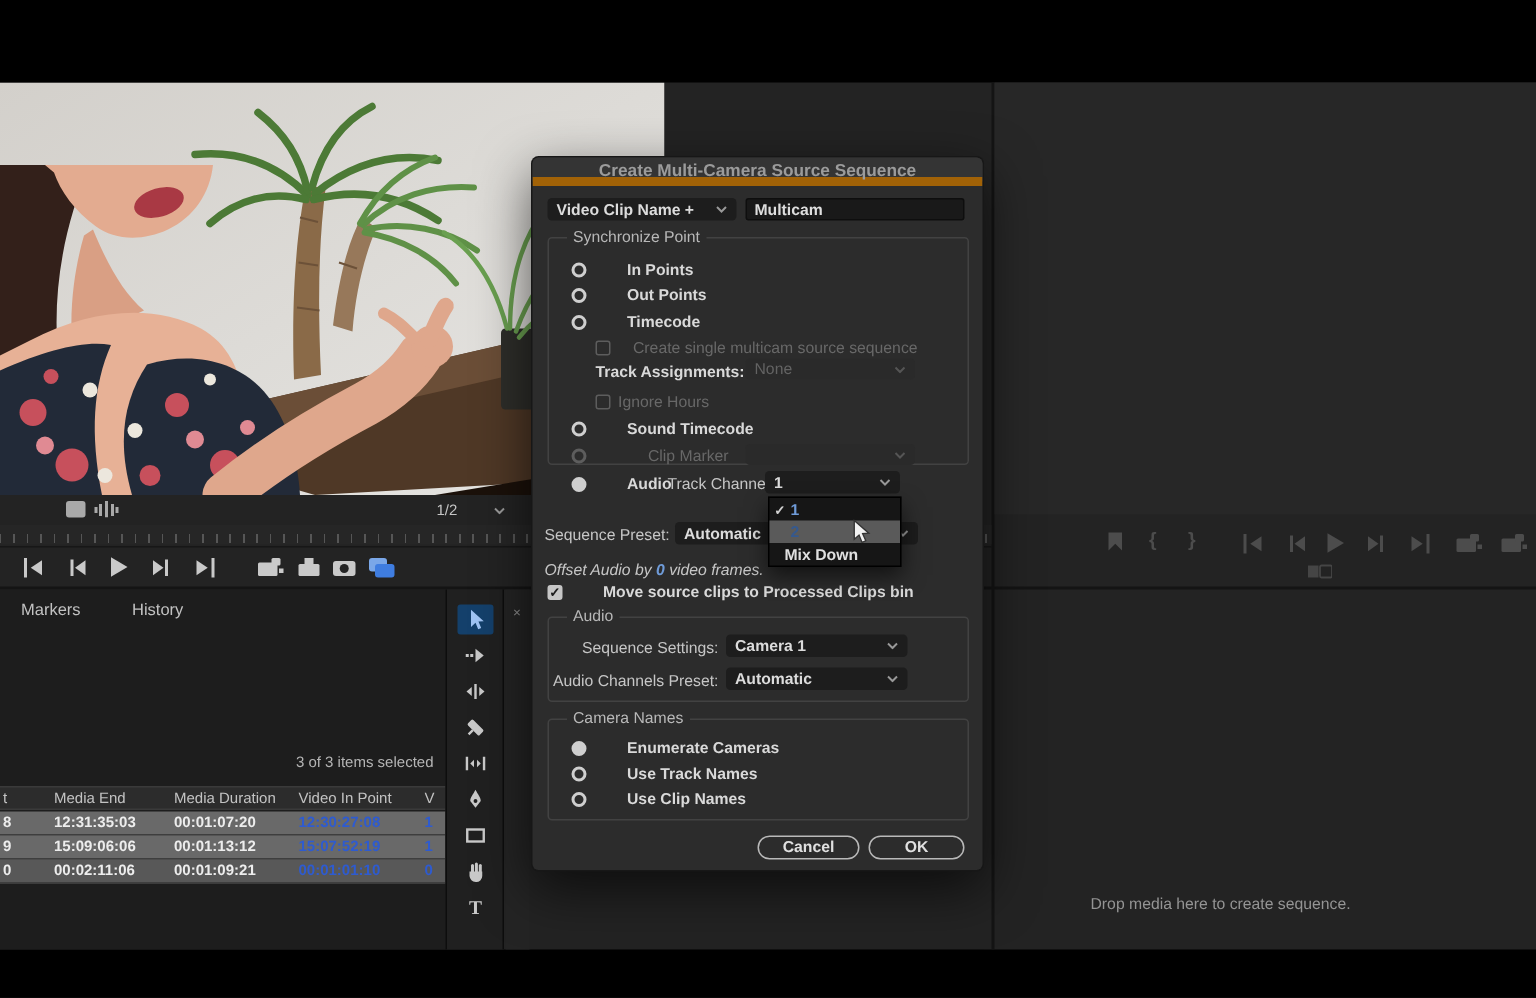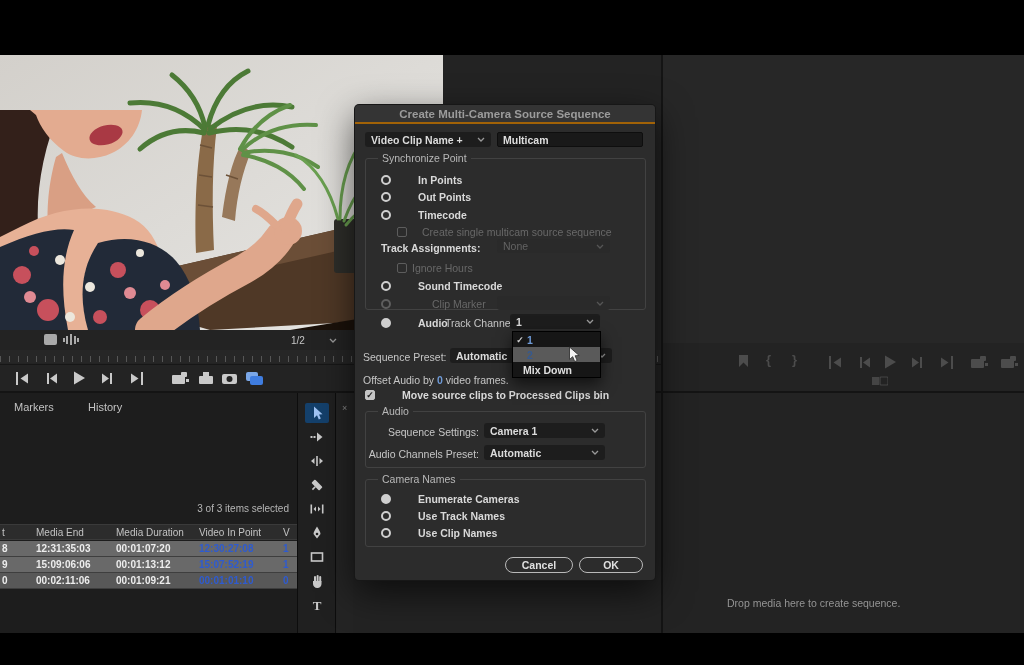--- a/index.html
+++ b/index.html
@@ -19,21 +19,21 @@
   .radio.dis { border-color:#5d5d5d; }
   .cb { width:10px; height:10px; border:1.5px solid #5d5d5d; border-radius:2px; }
   .cb.on { background:#c6c6c6; border-color:#c6c6c6; color:#1c1c1c;
            font-size:9px; font-weight:bold; line-height:9px; text-align:center; }
   .group { border:1px solid #424242; border-radius:3px; }
   .group-label { position:absolute; top:-7px; left:12px; background:#2c2c2c;
                  padding:0 4px; font-size:10.5px; color:#b8b8b8; white-space:nowrap; }
   .dialog { left:355px; top:105px; width:300px; height:475px; background:#2c2c2c;
             border-radius:4px; box-shadow:0 0 0 1px #171717, 0 12px 36px rgba(0,0,0,.65); z-index:50; }
   .dlg-title { left:0; top:0; width:100%; height:19px; background:#343434;
-               border-radius:4px 4px 0 0; border-bottom:2px solid #a16207;
+               border-radius:4px 4px 0 0; border-bottom:6px solid #a16207;
                font-size:11.5px; font-weight:bold; color:#9b9b9b; text-align:center; line-height:19px; }
   .btn-pill { border:1.5px solid #b9b9b9; border-radius:9px; background:transparent;
               color:#e0e0e0; font-size:10.5px; font-weight:bold; text-align:center; line-height:14px; }
   .menu { background:#161616; border:1px solid #000; box-shadow:0 6px 14px rgba(0,0,0,.6); z-index:70; }
   .menu-row { height:15px; display:flex; align-items:center; font-size:10.5px; font-weight:bold; }
   .tab-lbl { font-size:11px; color:#c2c2c2; }
   .thead { background:#2c2c2c; border-top:1px solid #3a3a3a; border-bottom:1px solid #3a3a3a;
            display:flex; height:16px; }
   .trow { display:flex; height:16px; border-bottom:1px solid #3e3e3e; }
   .cell { font-size:10px; line-height:15px; white-space:nowrap; overflow:hidden; }
@@ -385,21 +385,21 @@
     <div class="group-label">Synchronize Point</div>
   </div>
   <div class="abs radio" style="left:26px;top:70px;"></div>
   <div class="abs lbl-b" style="left:41px;top:69px;">In Points</div>
   <div class="abs radio" style="left:26px;top:87px;"></div>
   <div class="abs lbl-b" style="left:41px;top:86px;">Out Points</div>
   <div class="abs radio" style="left:26px;top:105px;"></div>
   <div class="abs lbl-b" style="left:41px;top:104px;">Timecode</div>
   <div class="abs cb" style="left:42px;top:122px;"></div>
   <div class="abs lbl-dis" style="left:67px;top:121px;">Create single multicam source sequence</div>
-  <div class="abs lbl-b" style="left:4px;top:137px;width:115px;text-align:left;">Track Assignments:</div>
+  <div class="abs lbl-b" style="left:20px;top:137px;width:115px;text-align:left;">Track Assignments:</div>
   <div class="abs dd dis" style="left:142px;top:134px;width:113px;height:14px;">
     <span>None</span>
     <svg class="chev" width="8" height="5">
         <path d="M1 1 L4 4 L7 1" stroke="#555" fill="none" stroke-width="1.3"></path>
       </svg>
   </div>
   <div class="abs cb" style="left:42px;top:158px;"></div>
   <div class="abs lbl-dis" style="left:57px;top:157px;">Ignore Hours</div>
   <div class="abs radio" style="left:26px;top:176px;"></div>
   <div class="abs lbl-b" style="left:41px;top:175px;">Sound Timecode</div>
@@ -421,21 +421,21 @@
   </div>
 
   <div class="abs lbl" style="left:8px;top:246px;">Sequence Preset:</div>
   <div class="abs dd" style="left:95px;top:243px;width:162px;height:15px;">
     <span>Automatic</span>
     <svg class="chev" width="8" height="5">
         <path d="M1 1 L4 4 L7 1" stroke="#999" fill="none" stroke-width="1.3"></path>
       </svg>
   </div>
 
-  <div class="abs" style="left:8px;top:269px;font-size:10.5px;color:#c6c6c6;white-space:nowrap;">
+  <div class="abs" style="left:8px;top:269px;font-size:10.5px;color:#c6c6c6;white-space:nowrap;font-style:italic;">
     <span>Offset Audio by</span>
     <span style="color:#6f9bd8;font-weight:bold;">0</span>
     <span>video frames.</span>
   </div>
 
   <div class="abs cb on" style="left:10px;top:285px;">✓</div>
   <div class="abs lbl-b" style="left:25px;top:284px;">Move source clips to Processed Clips bin</div>
 
   <div class="abs group" style="left:10px;top:306px;width:281px;height:57px;">
     <div class="group-label">Audio</div>

